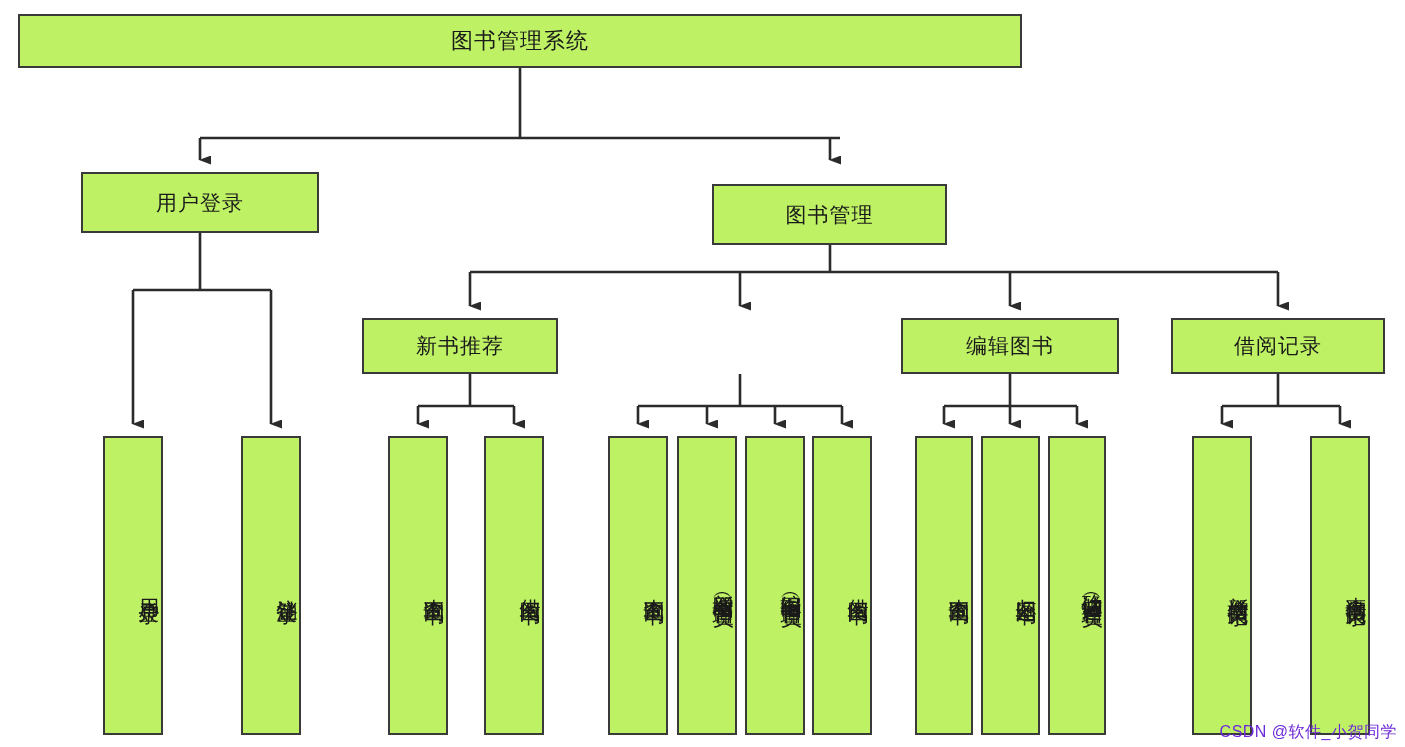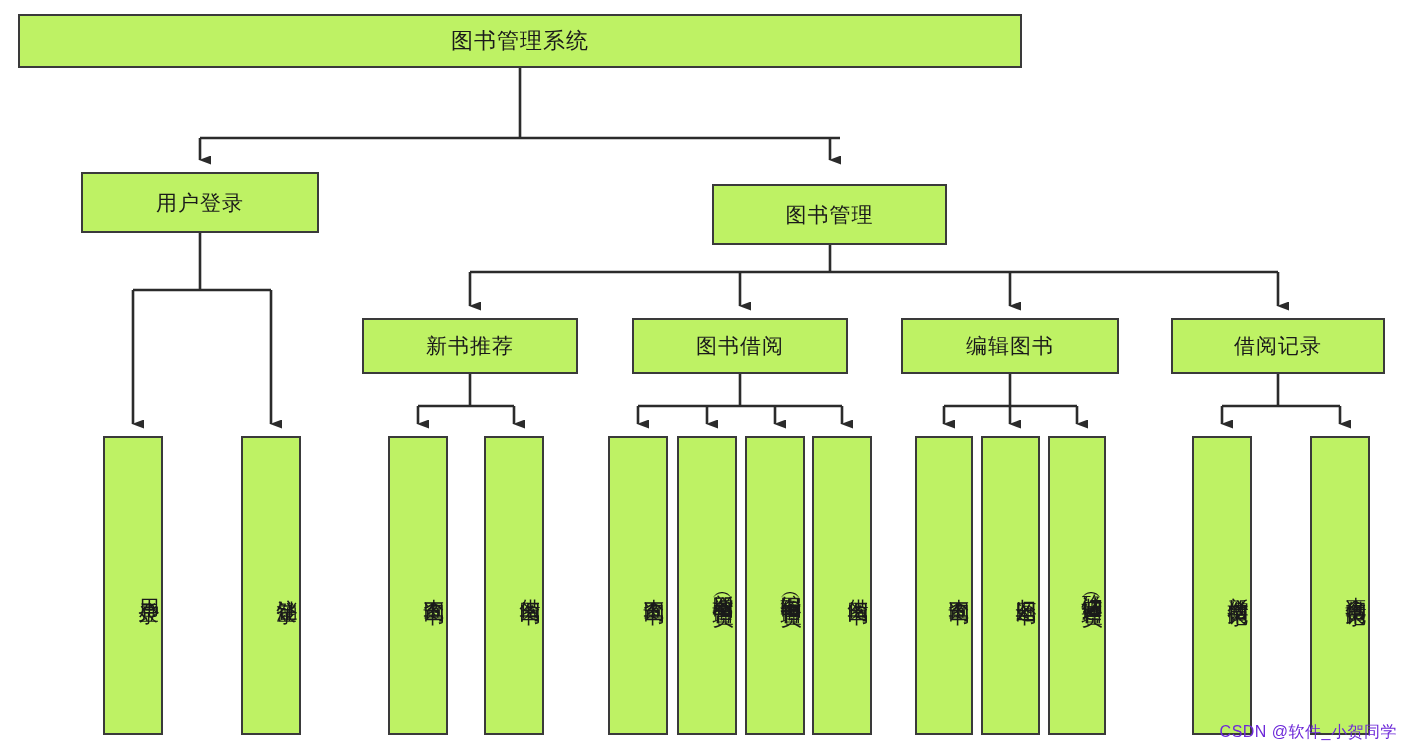--- a/index.html
+++ b/index.html
@@ -68,22 +68,21 @@
       <path d="M1222,406 L1222,424" marker-end="url(#arr)"></path>
       <path d="M1340,406 L1340,424" marker-end="url(#arr)"></path>
     </g>
   </svg>
 
   <div class="node h root" style="left: 18px; top: 14px; width: 1004px; height: 54px;">图书管理系统</div>
 
   <div class="node h" style="left: 81px; top: 172px; width: 238px; height: 61px;">用户登录</div>
   <div class="node h" style="left: 712px; top: 184px; width: 235px; height: 61px;">图书管理</div>
 
-  <div class="node h" style="left: 362px; top: 318px; width: 216px; height: 56px;">新书推荐</div>
-  <div class="node h" style="left: 632px; top: 318px; width: 216px; height: 56px;">图书借阅</div>
+  <div class="node h" style="left: 362px; top: 318px; width: 196px; height: 56px;">新书推荐</div>
   <div class="node h" style="left: 901px; top: 318px; width: 218px; height: 56px;">编辑图书</div>
   <div class="node h" style="left: 1171px; top: 318px; width: 214px; height: 56px;">借阅记录</div>
 
   <div class="node v" style="left: 103px; top: 436px; width: 60px; height: 299px;">用户登录</div>
   <div class="node v" style="left: 241px; top: 436px; width: 60px; height: 299px;">注销登录</div>
   <div class="node v" style="left: 388px; top: 436px; width: 60px; height: 299px;">查询图书</div>
   <div class="node v" style="left: 484px; top: 436px; width: 60px; height: 299px;">借阅图书</div>
   <div class="node v" style="left: 608px; top: 436px; width: 60px; height: 299px;">查询图书</div>
   <div class="node v" style="left: 677px; top: 436px; width: 60px; height: 299px;">新增图书（管理员）</div>
   <div class="node v" style="left: 745px; top: 436px; width: 60px; height: 299px;">编辑图书（管理员）</div>

